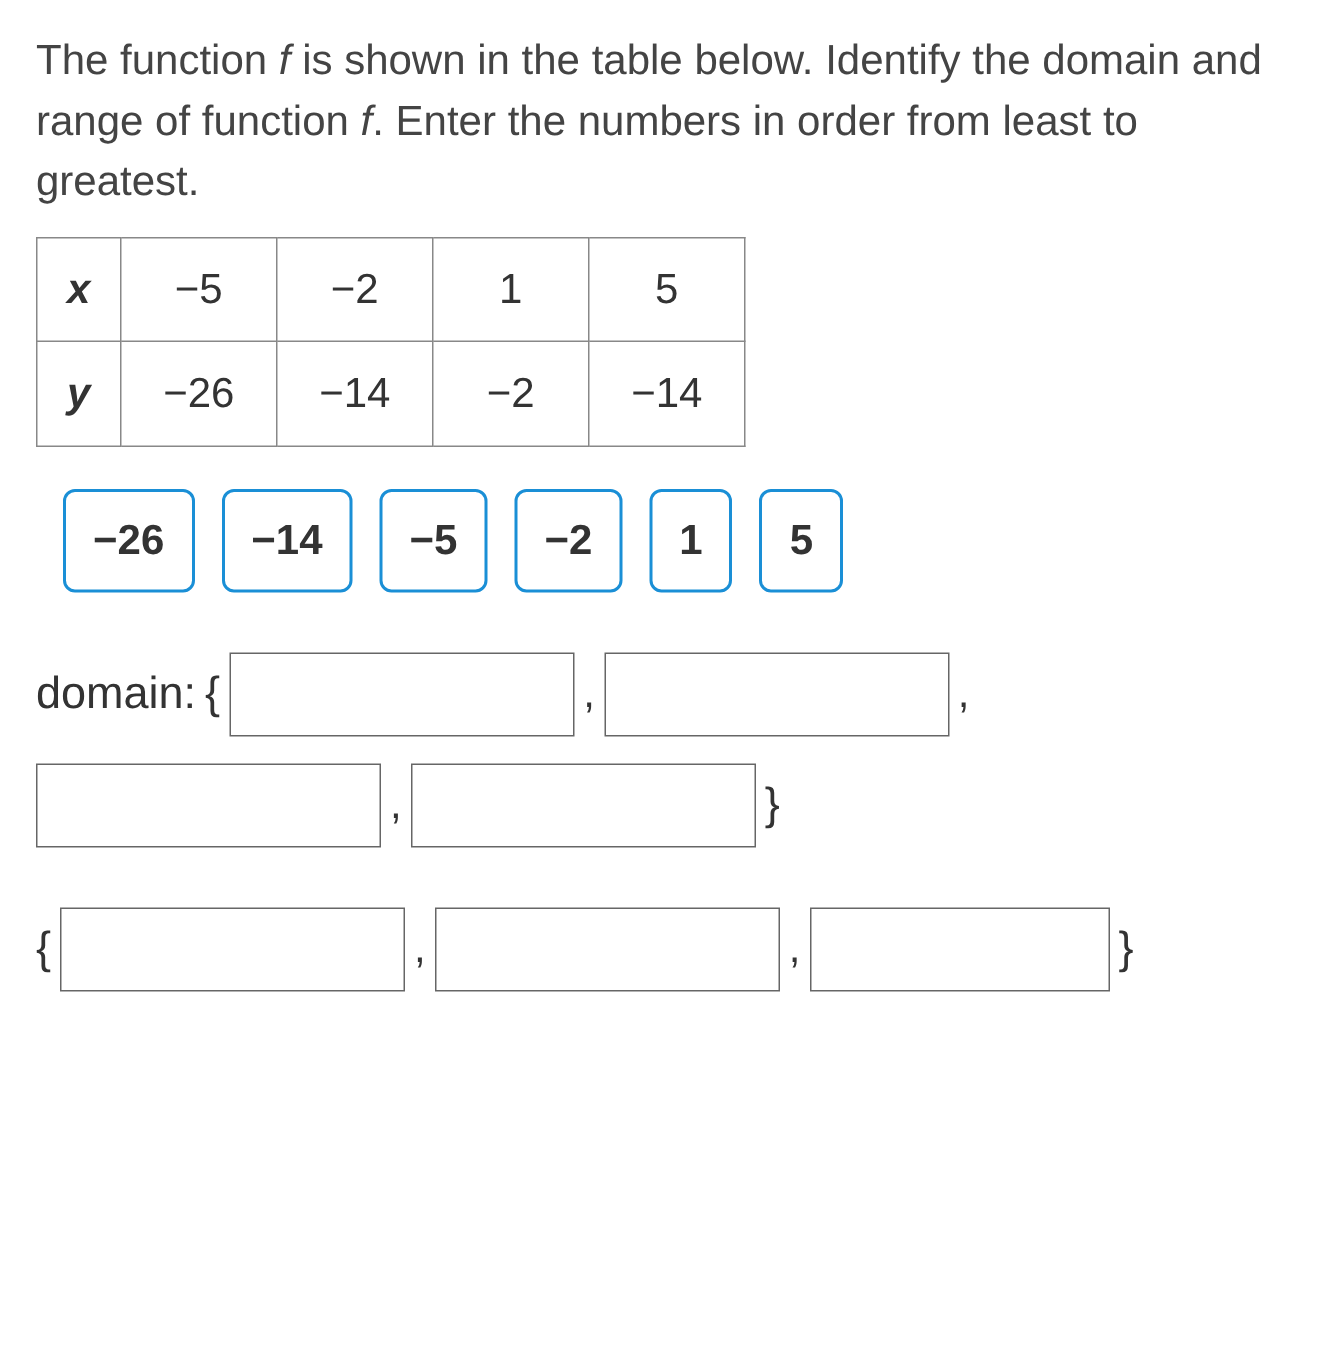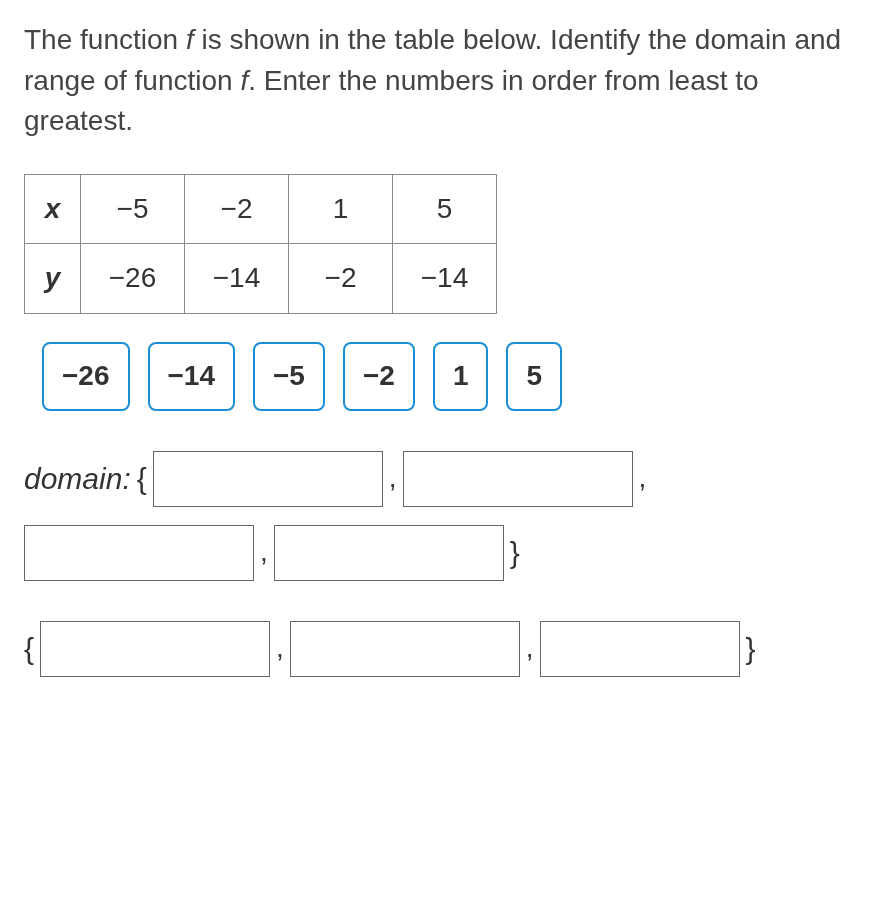--- a/index.html
+++ b/index.html
@@ -4,21 +4,21 @@
 <style>
   * { box-sizing: border-box; }
   body {
     font-family: Arial, Helvetica, sans-serif;
     margin: 0;
     padding: 20px 24px;
     color: #333;
     font-size: 28px;
     line-height: 1.45;
   }
-  .question { margin-bottom: 32px; color: #444; }
+  .question { margin-bottom: 16px; color: #444; }
   .question em { font-style: italic; }
 
   .ftable {
     border-collapse: collapse;
     margin-bottom: 28px;
   }
   .ftable td {
     border: 1px solid #888;
     text-align: center;
     padding: 14px 0;
@@ -53,21 +53,21 @@
   .answer-block { margin-bottom: 40px; }
   .answer-line {
     display: flex;
     flex-wrap: wrap;
     align-items: center;
     gap: 6px;
     row-gap: 18px;
     font-size: 30px;
     color: #333;
   }
-  .answer-label { white-space: nowrap; font-style: italic; }
+  .answer-label { white-space: nowrap; }
   .drop {
     display: inline-block;
     border: 1px solid #666;
     min-width: 230px;
     height: 56px;
     background: #fff;
   }
   .drop.sm { min-width: 200px; }
   .sep { font-size: 28px; }
 </style>

